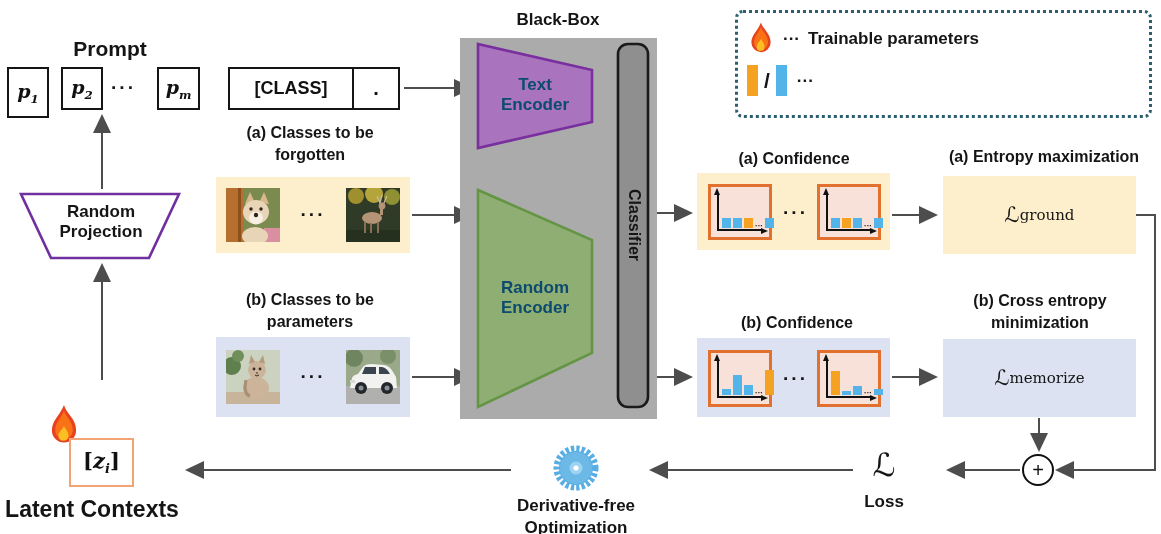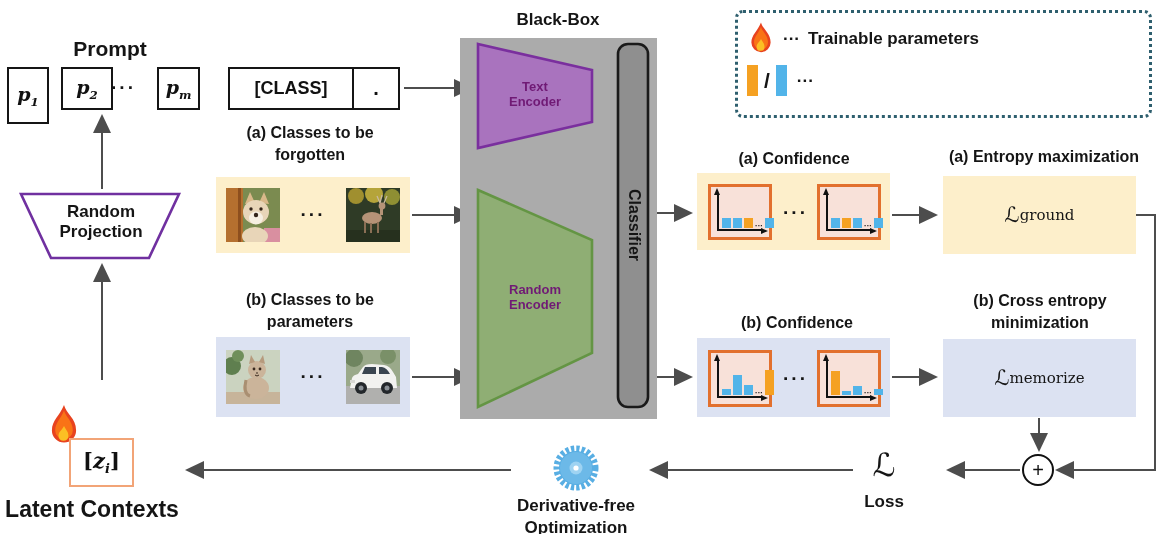--- a/index.html
+++ b/index.html
@@ -26,22 +26,22 @@
                align-items:center; justify-content:center; font-weight:bold; font-size:20px; }
 
   .dots-big { position:absolute; font-weight:bold; font-size:19px; letter-spacing:2px; color:#151515; }
 
   
   .tint { position:absolute; display:flex; align-items:center; justify-content:space-around; }
   .photo { width:54px; height:54px; display:block; }
 
   
   .blackbox { position:absolute; left:460px; top:38px; width:197px; height:381px; background:#ababab; }
-  .enc-label { position:absolute; font-weight:bold; font-size:13px; line-height:1.15;
-               text-align:center; transform:translate(-50%,-50%); color:#701a75; }
+  .enc-label { position:absolute; font-weight:bold; font-size:17px; line-height:1.15;
+               text-align:center; transform:translate(-50%,-50%); color:#0c4a6e; }
   .cls-label { position:absolute; font-weight:bold; font-size:16px; color:#151515;
                writing-mode:vertical-rl; transform:translate(-50%,-50%); left:174px; top:187px; }
 
   
   .mini { position:absolute; background:#f8e1d9; border:3px solid #e2702e; }
   .mini .axes { position:absolute; left:6px; right:8px; top:8px; bottom:6px;
                 border-left:2.4px solid #111; border-bottom:2.4px solid #111; }
   .mini .axes::before { content:""; position:absolute; top:-7px; left:-4.6px;
       border-left:3.4px solid transparent; border-right:3.4px solid transparent;
       border-bottom:7px solid #111; }
@@ -102,24 +102,24 @@
     <line class="arr" x1="1039" y1="418" x2="1039" y2="449" marker-end="url(#ah)"></line>
     <line class="arr" x1="1020" y1="470" x2="949" y2="470" marker-end="url(#ah)"></line>
     <line class="arr" x1="853" y1="470" x2="652" y2="470" marker-end="url(#ah)"></line>
     <line class="arr" x1="511" y1="470" x2="188" y2="470" marker-end="url(#ah)"></line>
     <line class="arr" x1="102" y1="380" x2="102" y2="266" marker-end="url(#ah)"></line>
     <line class="arr" x1="102" y1="189" x2="102" y2="117" marker-end="url(#ah)"></line>
   </svg>
 
   <div class="abs lbl ctr" style="left:110px; top:37px; font-size:21px;">Prompt</div>
 
-  <div class="tok" style="left:7px; top:67px; width:42px; height:57px;">
+  <div class="tok" style="left:7px; top:67px; width:42px; height:51px;">
     <span class="math"><span>p</span><sub>1</sub></span>
   </div>
-  <div class="tok" style="left:61px; top:67px; width:52px; height:43px;">
+  <div class="tok" style="left:61px; top:67px; width:42px; height:43px;">
     <span class="math"><span>p</span><sub>2</sub></span>
   </div>
   <div class="dots-big" style="left:111px; top:77px;">···</div>
   <div class="tok" style="left:157px; top:67px; width:43px; height:43px;">
     <span class="math"><span>p</span><sub>m</sub></span>
   </div>
 
   <div class="class-box" style="left:228px; top:67px; width:172px; height:43px;">
     <div class="class-cell">[CLASS]</div>
     <div class="class-dot">.</div>

